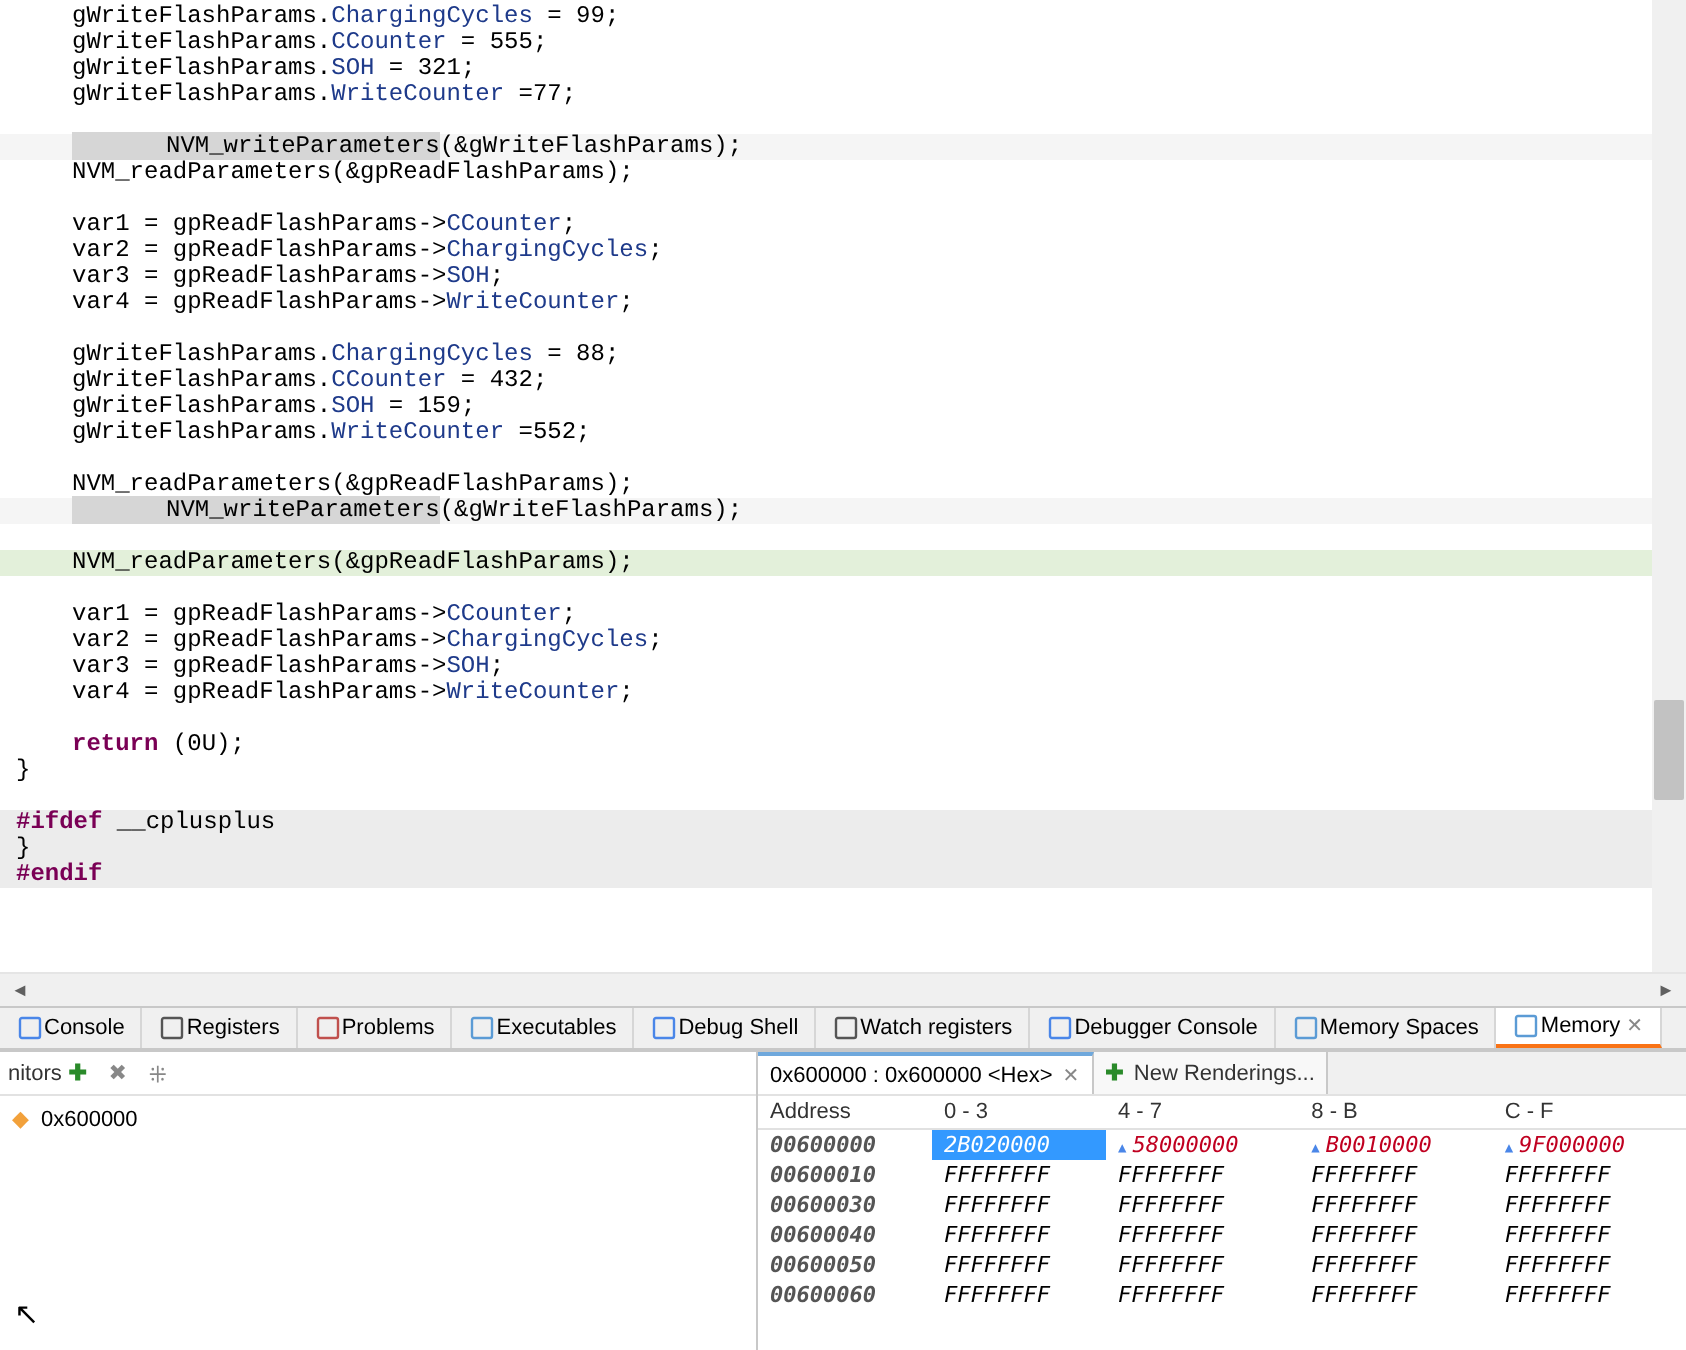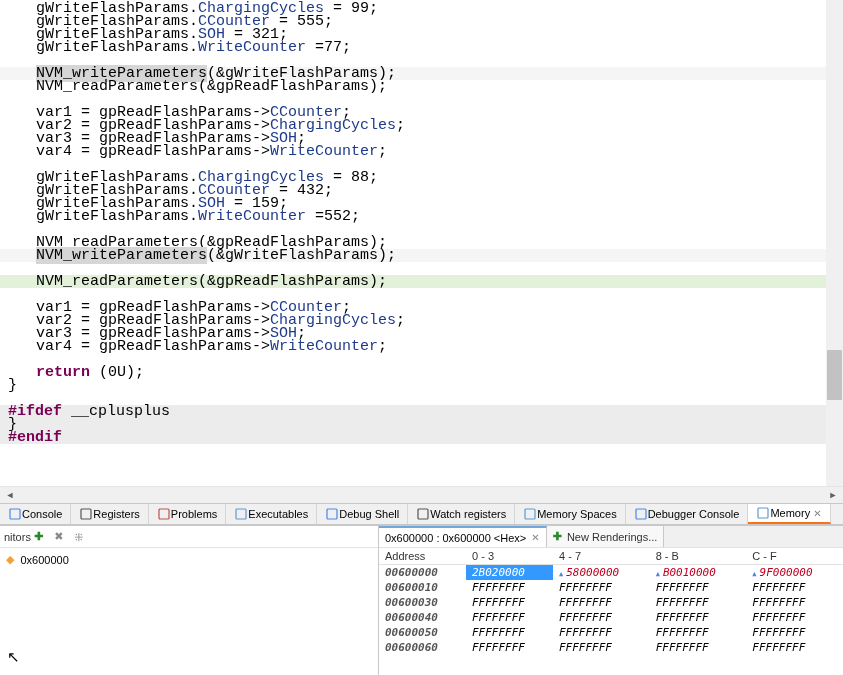--- a/index.html
+++ b/index.html
@@ -14,38 +14,38 @@
   flex-direction: column;
 }
 .code-area {
   flex: 0 0 486px;
   overflow: hidden;
   position: relative;
   background: #fff;
 }
 .code-content {
   font-family: Consolas, "Courier New", monospace;
-  font-size: 15px;
+  font-size: 12px;
   line-height: 13px;
   white-space: pre;
   padding: 2px 0 0 0;
   color: #000;
   position: relative;
 }
 .code-line { padding-left: 8px; height: 13px; }
 .code-line.indent1 { padding-left: 36px; }
 .code-line.bp { background: #f5f5f5; }
 .code-line.current { background: #e3f0da; }
 .code-line.highlight { background: #e8eff7; }
 .code-line.current.highlight { background: #e3f0da; }
 .code-gray-block { background: #ececec; }
 .kw-member { color: #1e3a8a; }
 .kw-keyword { color: #7a0055; font-weight: bold; }
 .kw-pre { color: #7a0055; font-weight: bold; }
-.kw-func { color: #000; background: #d6d6d6; }
+.kw-func { color: #000; background: #d6d6d6; padding-left: 47px; }
 .scrollbar-bottom {
   height: 17px;
   background: #f0f0f0;
   border-top: 1px solid #e5e5e5;
   display: flex;
   align-items: center;
   justify-content: space-between;
   padding: 0 4px;
 }
 .scroll-arrow { color: #606060; font-size: 9px; width: 12px; text-align: center; }
@@ -249,32 +249,32 @@
       <span class="tab-icon">
         <svg width="12" height="12">
           <rect x="1" y="1" width="10" height="10" rx="1" fill="none" stroke="#555" stroke-width="1.2"></rect>
         </svg>
       </span>
       <span>Watch registers</span>
     </div>
     <div class="tab-item">
       <span class="tab-icon">
         <svg width="12" height="12">
+          <rect x="1" y="1" width="10" height="10" rx="1" fill="none" stroke="#4a86e8" stroke-width="1.2"></rect>
+        </svg>
+      </span>
+      <span>Debugger Console</span>
+    </div>
+    <div class="tab-item">
+      <span class="tab-icon">
+        <svg width="12" height="12">
           <rect x="1" y="1" width="10" height="10" rx="1" fill="none" stroke="#5b9bd5" stroke-width="1.2"></rect>
         </svg>
       </span>
       <span>Memory Spaces</span>
-    </div>
-    <div class="tab-item">
-      <span class="tab-icon">
-        <svg width="12" height="12">
-          <rect x="1" y="1" width="10" height="10" rx="1" fill="none" stroke="#4a86e8" stroke-width="1.2"></rect>
-        </svg>
-      </span>
-      <span>Debugger Console</span>
     </div>
     <div class="tab-item active">
       <span class="tab-icon">
         <svg width="12" height="12">
           <rect x="1" y="1" width="10" height="10" rx="1" fill="none" stroke="#5b9bd5" stroke-width="1.2"></rect>
         </svg>
       </span>
       <span>Memory</span>
       <span class="tab-close-small">✕</span>
     </div>

